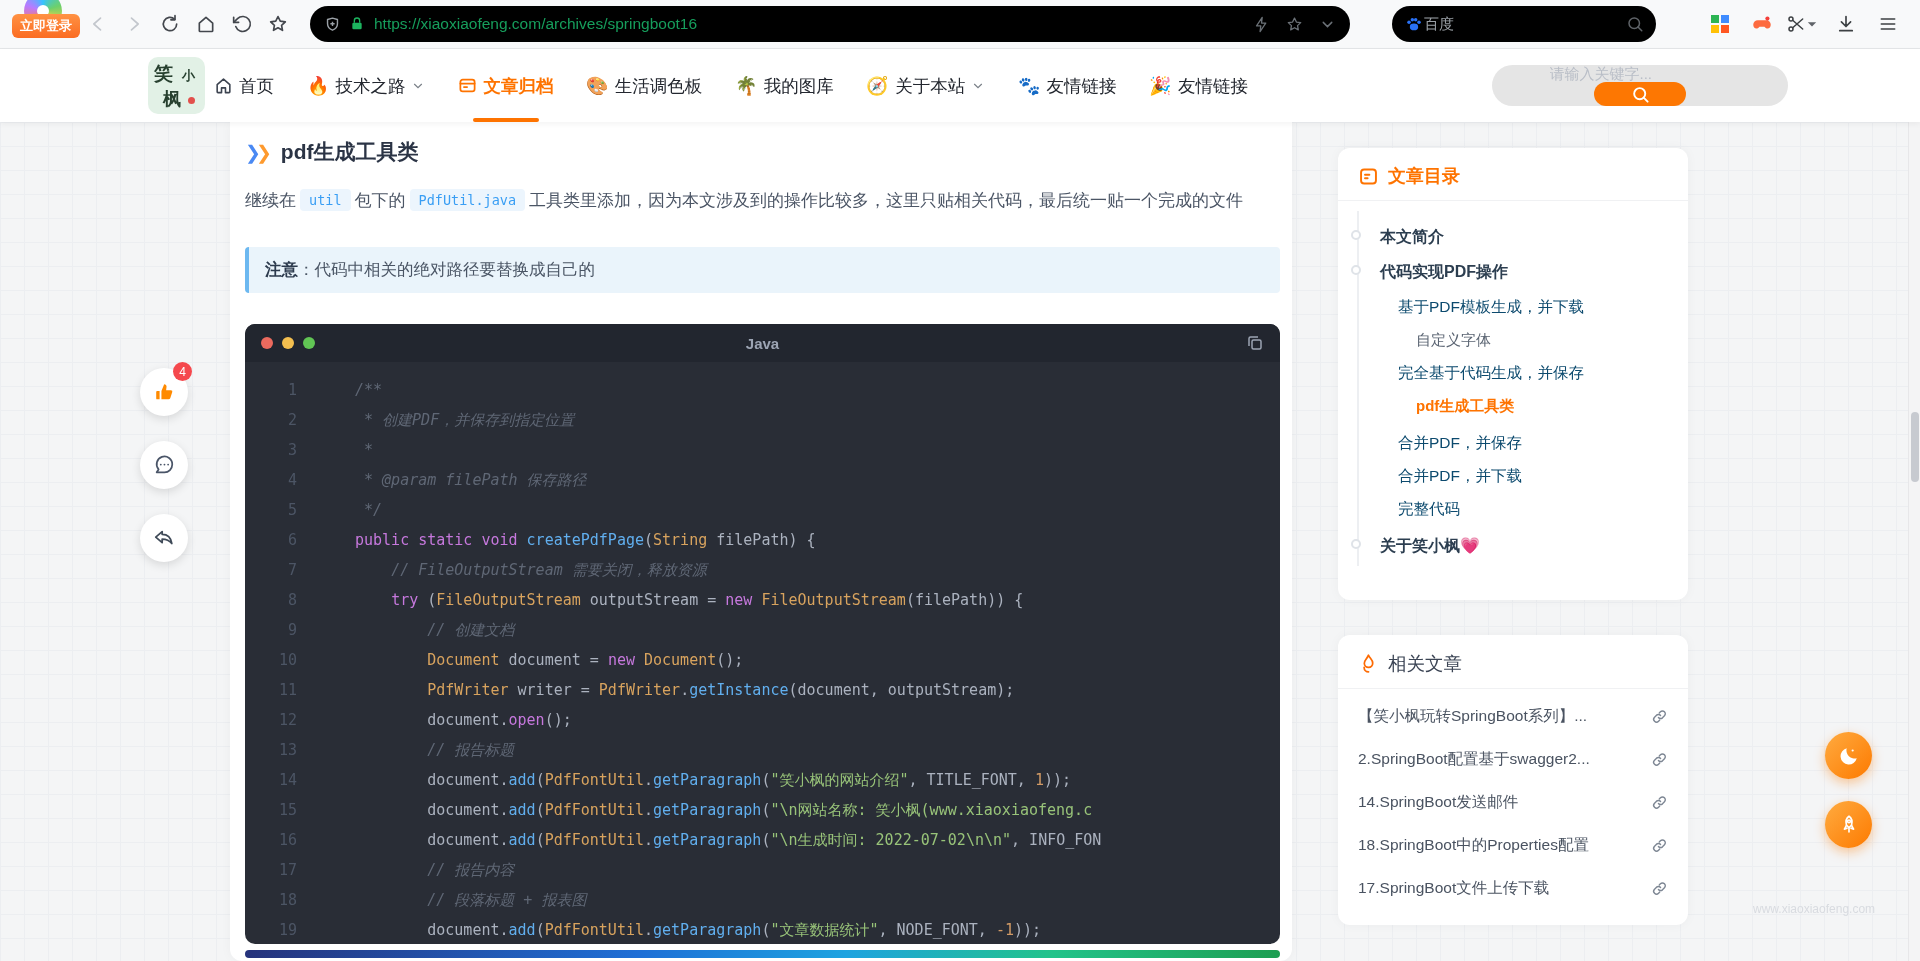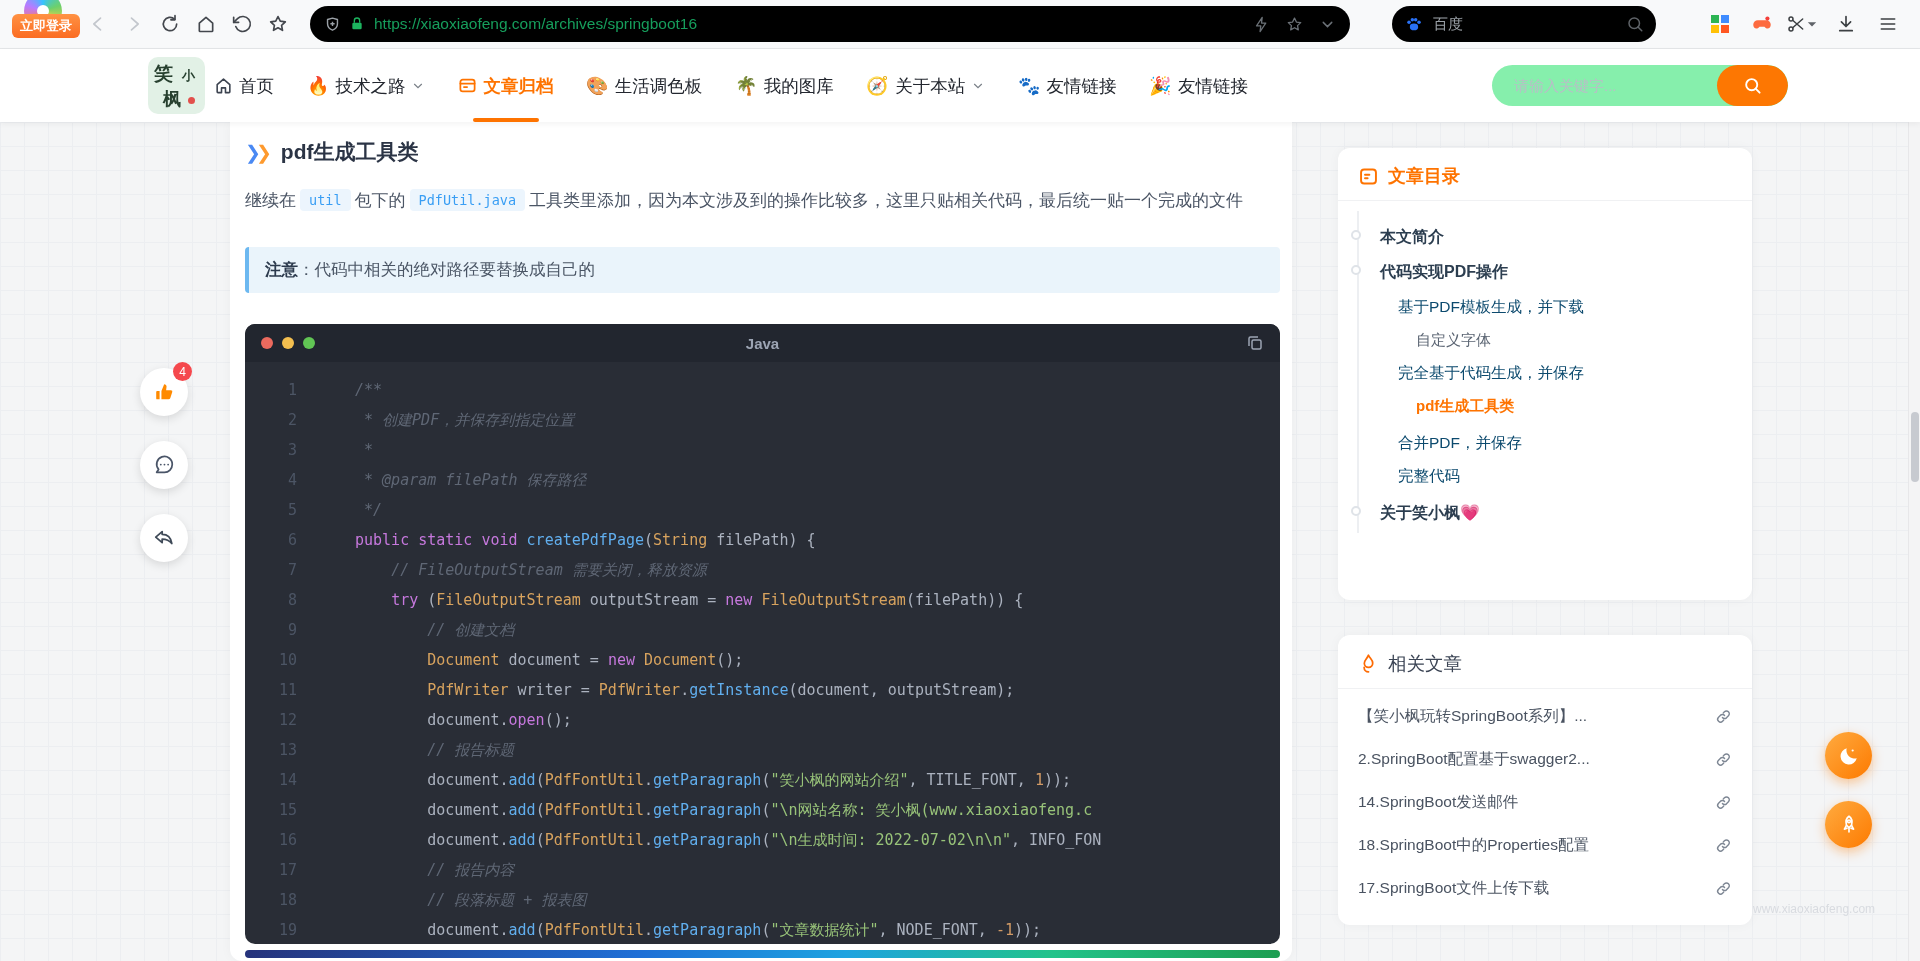--- a/index.html
+++ b/index.html
@@ -19,21 +19,21 @@
   .tb-btn svg{width:20px;height:20px;}
   .tb-btn.dim{color:#c3c7cd;}
   .pill{height:36px;background:#000000;border-radius:18px;display:flex;align-items:center;}
   .url-pill{width:1040px;margin-left:14px;padding:0 14px;}
   .url-pill .spacer{flex:1;}
   .shield-icon{color:#9aa0a6;width:17px;height:17px;}
   .lock-icon{color:#1db45f;width:16px;height:16px;margin-left:8px;}
   .url-text{margin-left:9px;font-size:15.5px;color:#169e5c;white-space:nowrap;}
   .url-side{color:#6b7177;width:17px;height:17px;margin-left:16px;}
   .search-pill{width:264px;margin-left:42px;padding:0 12px;}
-  .engine-name{margin-left:9px;font-size:15px;color:#9aa0a6;flex:1;}
+  .engine-name{font-size:15px;color:#9aa0a6;flex:1;}
   .right-icons{margin-left:auto;display:flex;align-items:center;gap:6px;padding-right:4px;}
   .grid4{width:18px;height:18px;display:grid;grid-template-columns:8px 8px;grid-template-rows:8px 8px;gap:2px;}
   .grid4 i{display:block;}
   .caret-mini{width:11px;height:11px;color:#5f6368;margin-left:-4px;}
 
   
   .site-header{position:absolute;left:0;top:49px;width:1920px;height:73px;background:#fff;
     box-shadow:0 2px 6px rgba(0,0,0,.05);z-index:5;}
   .site-logo{position:absolute;left:148px;top:8px;width:57px;height:57px;border-radius:10px;background:#e2f1e6;}
   .site-logo span{position:absolute;color:#27402f;font-weight:bold;}
@@ -42,21 +42,21 @@
   .lg-c{left:15px;top:30px;font-size:18px;}
   .lg-dot{position:absolute;left:40px;top:40px;width:7px;height:7px;border-radius:50%;background:#e2504c;}
   .nav{position:absolute;left:214px;top:0;height:73px;display:flex;align-items:center;gap:33px;}
   .nav-item{position:relative;height:73px;display:flex;align-items:center;gap:6px;font-size:17.5px;color:#23272f;cursor:pointer;white-space:nowrap;}
   .nav-item .nav-ic{font-size:18px;line-height:1;display:flex;align-items:center;}
   .nav-item .nav-ic svg{width:19px;height:19px;color:#3c4350;}
   .nav-item.active{color:#fe7300;font-weight:bold;}
   .nav-item.active .nav-ic svg{color:#fe7300;}
   .nav-underline{position:absolute;left:50%;transform:translateX(-50%);bottom:0;width:66px;height:4px;border-radius:2px;background:#fe7300;}
   .nav-caret{width:14px;height:14px;color:#7a8088;}
-  .hdr-search{position:absolute;left:1492px;top:16px;width:296px;height:41px;background:#86efac;border-radius:21px;display:flex;overflow:hidden;}
+  .hdr-search{position:absolute;left:1492px;top:16px;width:296px;height:41px;background:#e5e5e5;border-radius:21px;display:flex;align-items:center;overflow:hidden;flex-direction:column;}
   .hdr-search input{flex:1;border:0;background:transparent;outline:none;padding:0 4px 0 22px;font-size:15px;color:#333;font-family:inherit;}
   .hdr-search input::placeholder{color:#b9bec7;}
   .hdr-search-btn{width:92px;height:41px;background:#fd7702;border-radius:21px;display:flex;align-items:center;justify-content:center;border:0;cursor:pointer;}
   .hdr-search-btn svg{width:19px;height:19px;color:#fff;}
 
   
   .page{position:absolute;left:0;top:122px;width:1920px;height:839px;
     background-color:#f4f5f6;
     background-image:linear-gradient(#eceef1 1px,transparent 1px),linear-gradient(90deg,#eceef1 1px,transparent 1px);
     background-size:24px 24px;}
@@ -89,21 +89,21 @@
   .tok-kw{color:#c678dd;}
   .tok-fn{color:#61afef;}
   .tok-cl{color:#d8a35e;}
   .tok-st{color:#98c379;}
   .tok-nu{color:#d19a66;}
   .tok-pl{color:#abb2bf;}
   .hscroll{position:absolute;left:245px;top:828px;width:1035px;height:8px;border-radius:4px;
     background:linear-gradient(90deg,#26337b 0%,#1f6fd6 38%,#1fa3e0 58%,#22c38a 78%,#1e9e52 100%);}
 
   
-  .side-card{position:absolute;left:1338px;width:414px;background:#fff;border-radius:12px;box-shadow:0 0 12px rgba(0,0,0,.04);}
+  .side-card{position:absolute;left:1338px;width:350px;background:#fff;border-radius:12px;box-shadow:0 0 12px rgba(0,0,0,.04);}
   .toc-card{top:26px;height:452px;}
   .rel-card{top:513px;height:290px;}
   .card-head{display:flex;align-items:center;gap:9px;padding:16px 20px 12px 20px;border-bottom:1px solid #f0f1f3;}
   .toc-title{font-size:18px;font-weight:bold;color:#fe7300;}
   .rel-title{font-size:18.5px;color:#3b4454;}
   .card-head svg{width:21px;height:21px;}
   .toc-ic{color:#fe7300;} .flame-ic{color:#fd6a02;}
   .toc-list{position:relative;padding:24px 0 0 0;}
   .toc-line{position:absolute;left:19px;top:10px;bottom:-8px;width:2px;background:#edeff2;}
   .toc-item{position:relative;line-height:24px;margin-bottom:9px;cursor:pointer;}
@@ -366,20 +366,21 @@
       <div class="toc-list">
         <div class="toc-line"></div>
         <div id="tocList">
             <div class="toc-item lvl1"><span class="toc-dot"></span><span>本文简介</span></div>
             <div class="toc-item lvl1"><span class="toc-dot"></span><span>代码实现PDF操作</span></div>
             <div class="toc-item lvl2"><span>基于PDF模板生成，并下载</span></div>
             <div class="toc-item lvl3"><span>自定义字体</span></div>
             <div class="toc-item lvl2"><span>完全基于代码生成，并保存</span></div>
             <div class="toc-item lvl3 active"><span>pdf生成工具类</span></div>
             <div class="toc-item lvl2 gap"><span>合并PDF，并保存</span></div>
+            <div class="toc-item lvl2"><span>合并PDF，并下载</span></div>
             <div class="toc-item lvl2"><span>完整代码</span></div>
             <div class="toc-item lvl1 gap"><span class="toc-dot"></span><span>关于笑小枫💗</span></div>
           </div>
       </div>
     </div>
 
     <div class="side-card rel-card">
       <div class="card-head">
         <svg class="flame-ic" viewBox="0 0 24 24" fill="none" stroke="currentColor" stroke-width="2" stroke-linecap="round" stroke-linejoin="round">
             <path d="M12 2.5c1.2 3.4 4.8 5 4.8 9a4.8 4.8 0 0 1-9.6.3C7 8.6 10 7.2 12 2.5z"></path>

